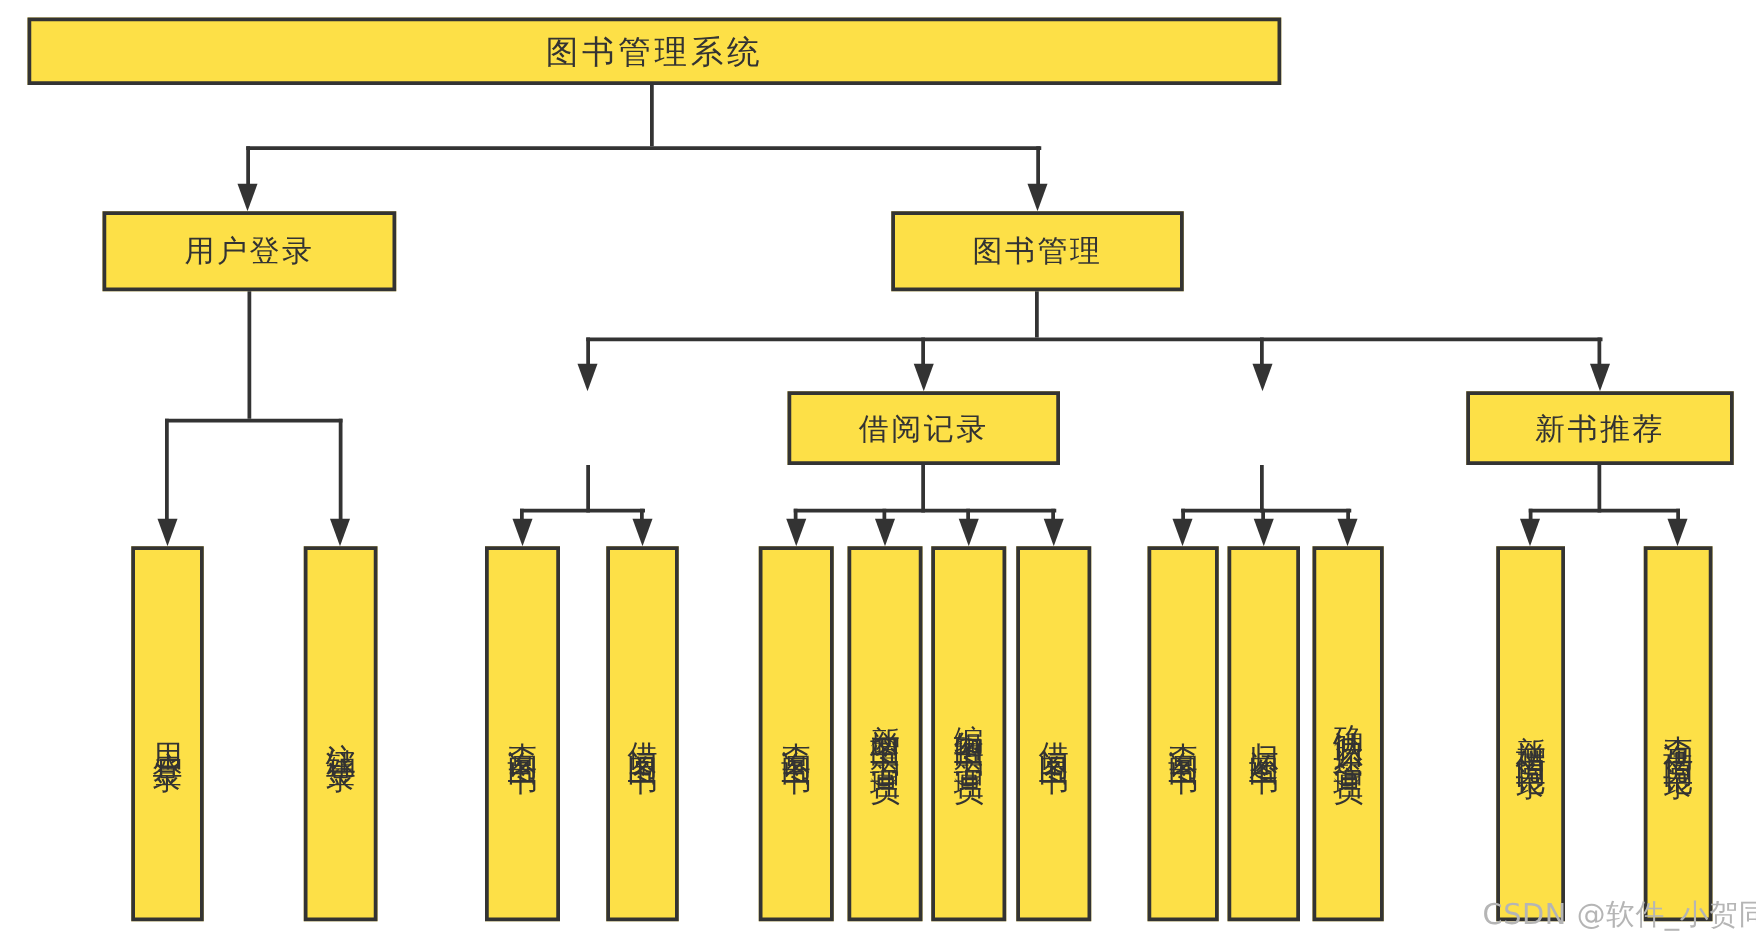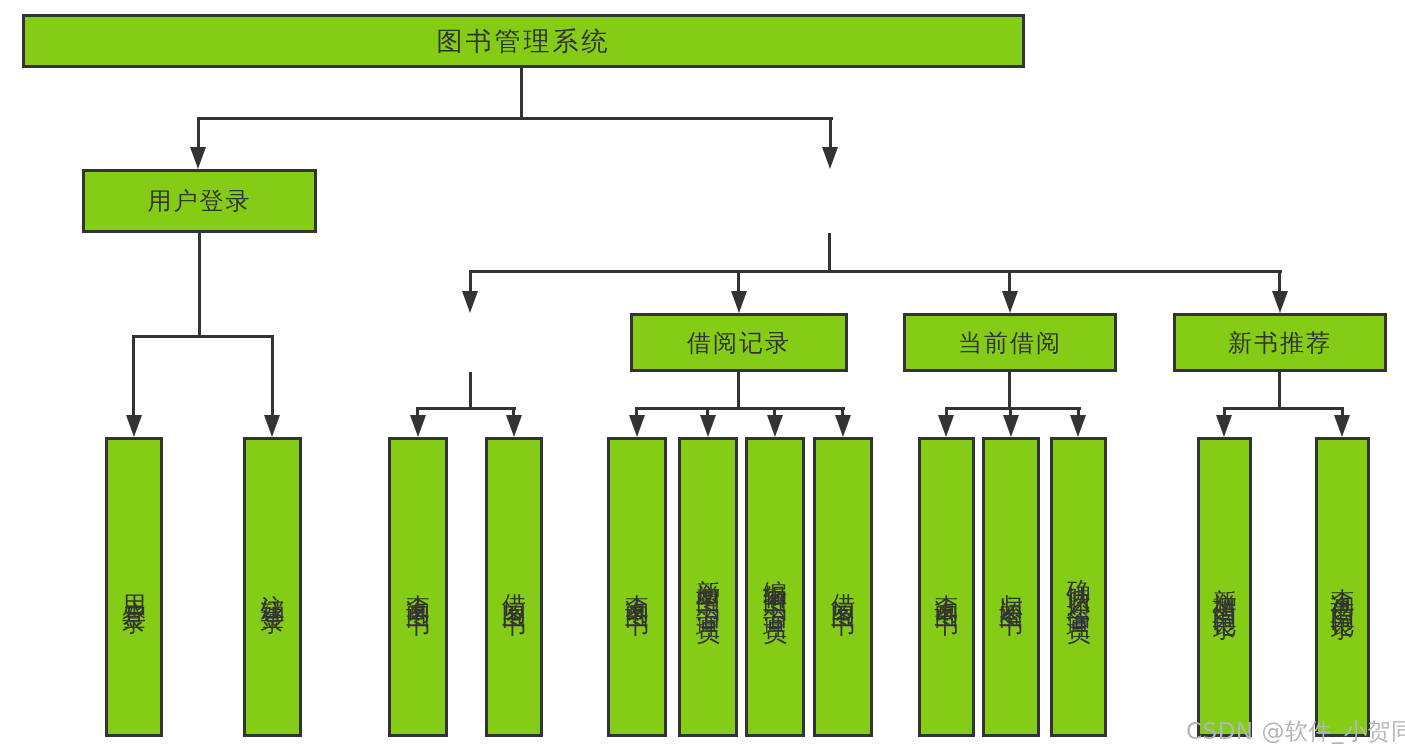--- a/index.html
+++ b/index.html
@@ -7,21 +7,21 @@
     position: relative;
     width: 1405px;
     height: 747px;
     background: #ffffff;
     font-family: "DejaVu Sans", "Liberation Sans", sans-serif;
     color: #333333;
     overflow: hidden;
   }
   .box {
     position: absolute;
-    background: #84cc16;
+    background: #fde047;
     border: 3px solid #333333;
     box-sizing: border-box;
     display: flex;
     align-items: center;
     justify-content: center;
     text-align: center;
   }
   .h-label { font-size: 24px; letter-spacing: 2px; white-space: nowrap; }
   .title-label { font-size: 26px; letter-spacing: 3px; white-space: nowrap; }
   .v-label {
@@ -60,41 +60,41 @@
   <div class="box title-label" style="left:22px; top:14px; width:1003px; height:54px;">图书管理系统</div>
 
   <div class="vl" style="left:520px; top:68px; height:49px;"></div>
   <div class="hl" style="left:197px; top:117px; width:636px;"></div>
   <div class="vl" style="left:197px; top:117px; height:32px;"></div>
   <div class="arrow" style="left:190px; top:147px;"></div>
   <div class="vl" style="left:829px; top:117px; height:32px;"></div>
   <div class="arrow" style="left:822px; top:147px;"></div>
 
   <div class="box h-label" style="left:82px; top:169px; width:235px; height:64px;">用户登录</div>
+  <div class="box h-label" style="left:713px; top:169px; width:234px; height:64px;">图书管理</div>
 
   <div class="vl" style="left:198px; top:233px; height:102px;"></div>
   <div class="hl" style="left:132px; top:335px; width:142px;"></div>
   <div class="vl" style="left:132px; top:335px; height:81px;"></div>
   <div class="arrow" style="left:126px; top:415px;"></div>
   <div class="vl" style="left:271px; top:335px; height:81px;"></div>
   <div class="arrow" style="left:264px; top:415px;"></div>
 
   <div class="vl" style="left:828px; top:233px; height:37px;"></div>
   <div class="hl" style="left:469px; top:270px; width:813px;"></div>
   <div class="vl" style="left:469px; top:270px; height:23px;"></div>
   <div class="arrow" style="left:462px; top:291px;"></div>
   <div class="vl" style="left:737px; top:270px; height:23px;"></div>
   <div class="arrow" style="left:731px; top:291px;"></div>
   <div class="vl" style="left:1008px; top:270px; height:23px;"></div>
   <div class="arrow" style="left:1002px; top:291px;"></div>
   <div class="vl" style="left:1278px; top:270px; height:23px;"></div>
   <div class="arrow" style="left:1272px; top:291px;"></div>
 
   <div class="box h-label" style="left:630px; top:313px; width:218px; height:59px;">借阅记录</div>
-  <div class="box h-label" style="left:903px; top:313px; width:214px; height:59px;">当前借阅</div>
   <div class="box h-label" style="left:1173px; top:313px; width:214px; height:59px;">新书推荐</div>
 
   <div class="vl" style="left:469px; top:372px; height:38px;"></div>
   <div class="hl" style="left:416px; top:407px; width:100px;"></div>
   <div class="vl" style="left:416px; top:407px; height:10px;"></div>
   <div class="arrow" style="left:410px; top:415px;"></div>
   <div class="vl" style="left:512px; top:407px; height:10px;"></div>
   <div class="arrow" style="left:506px; top:415px;"></div>
 
   <div class="vl" style="left:737px; top:372px; height:38px;"></div>

